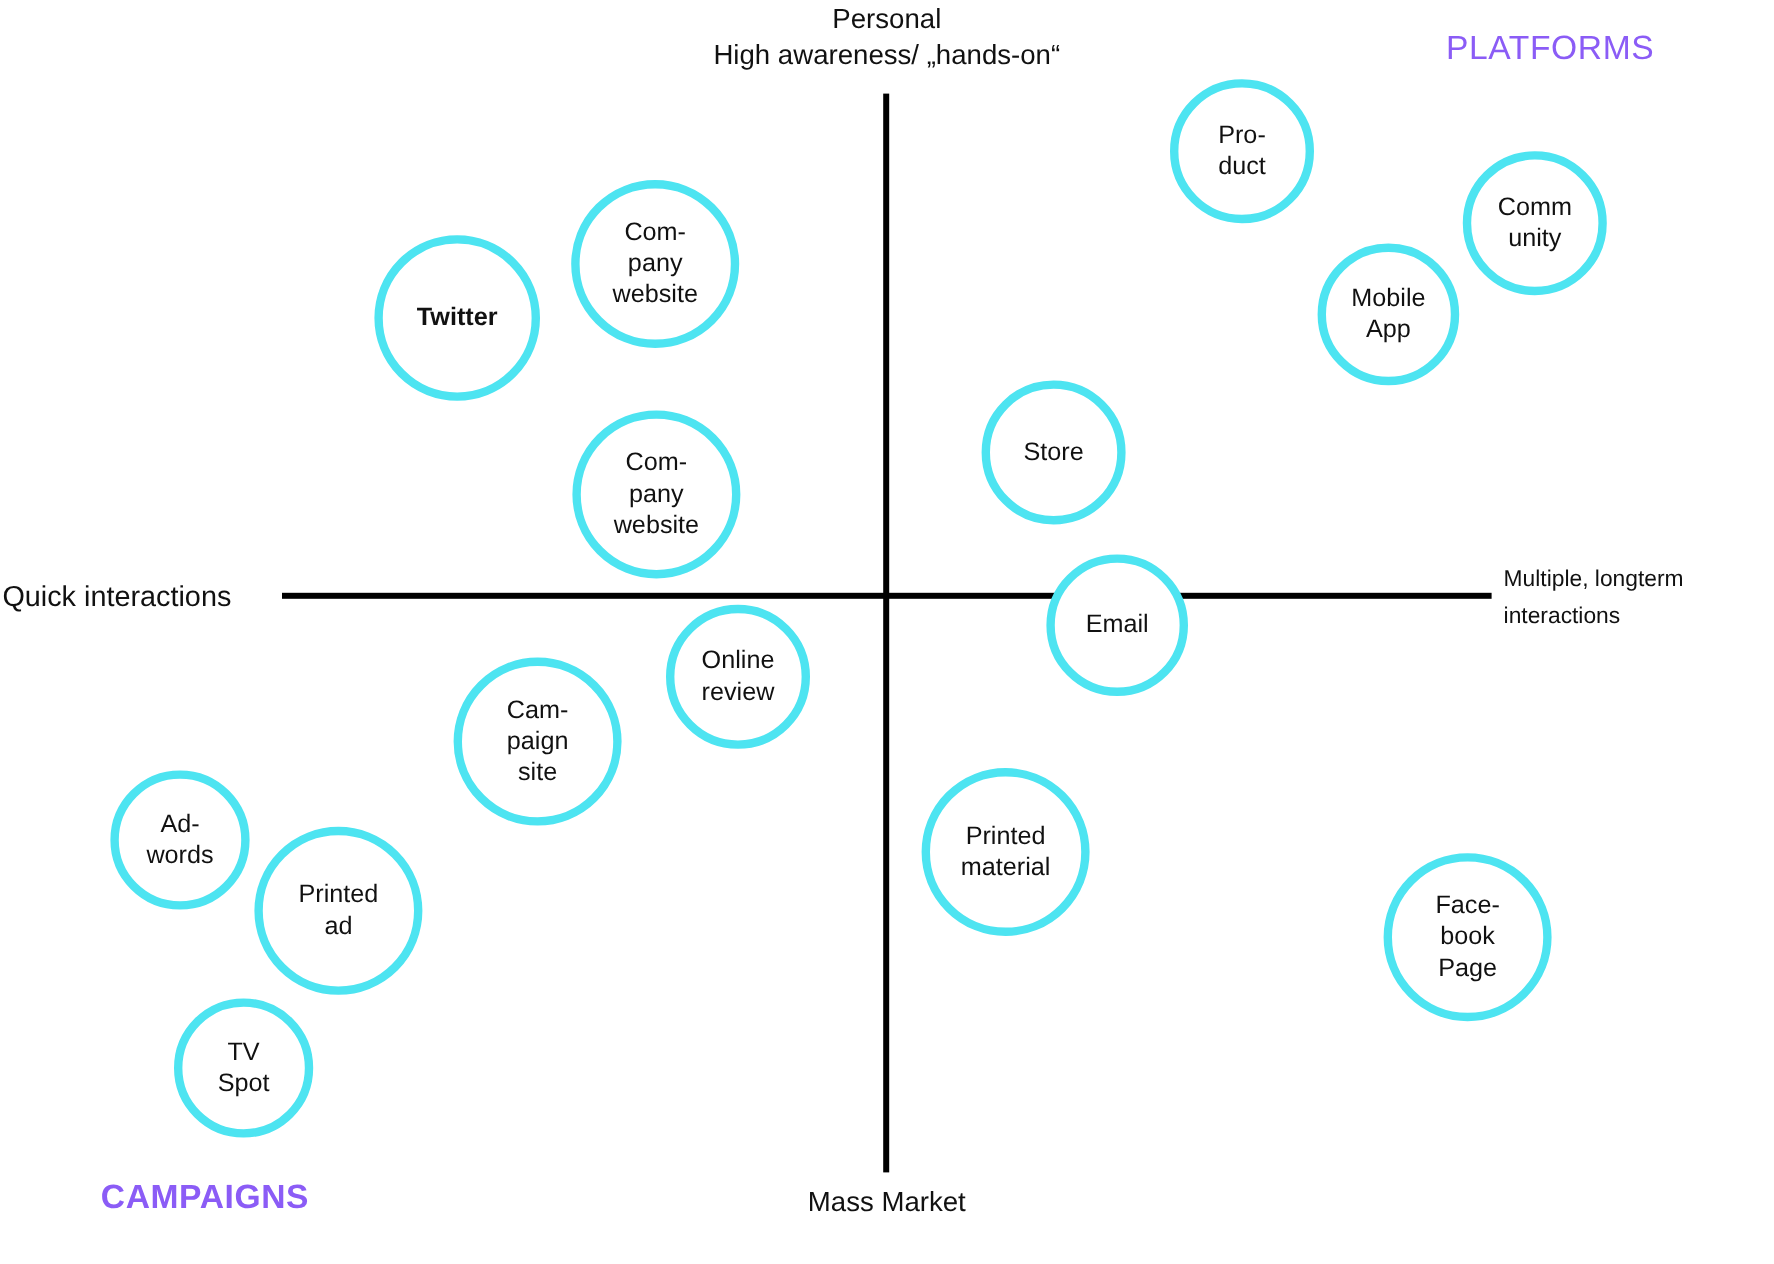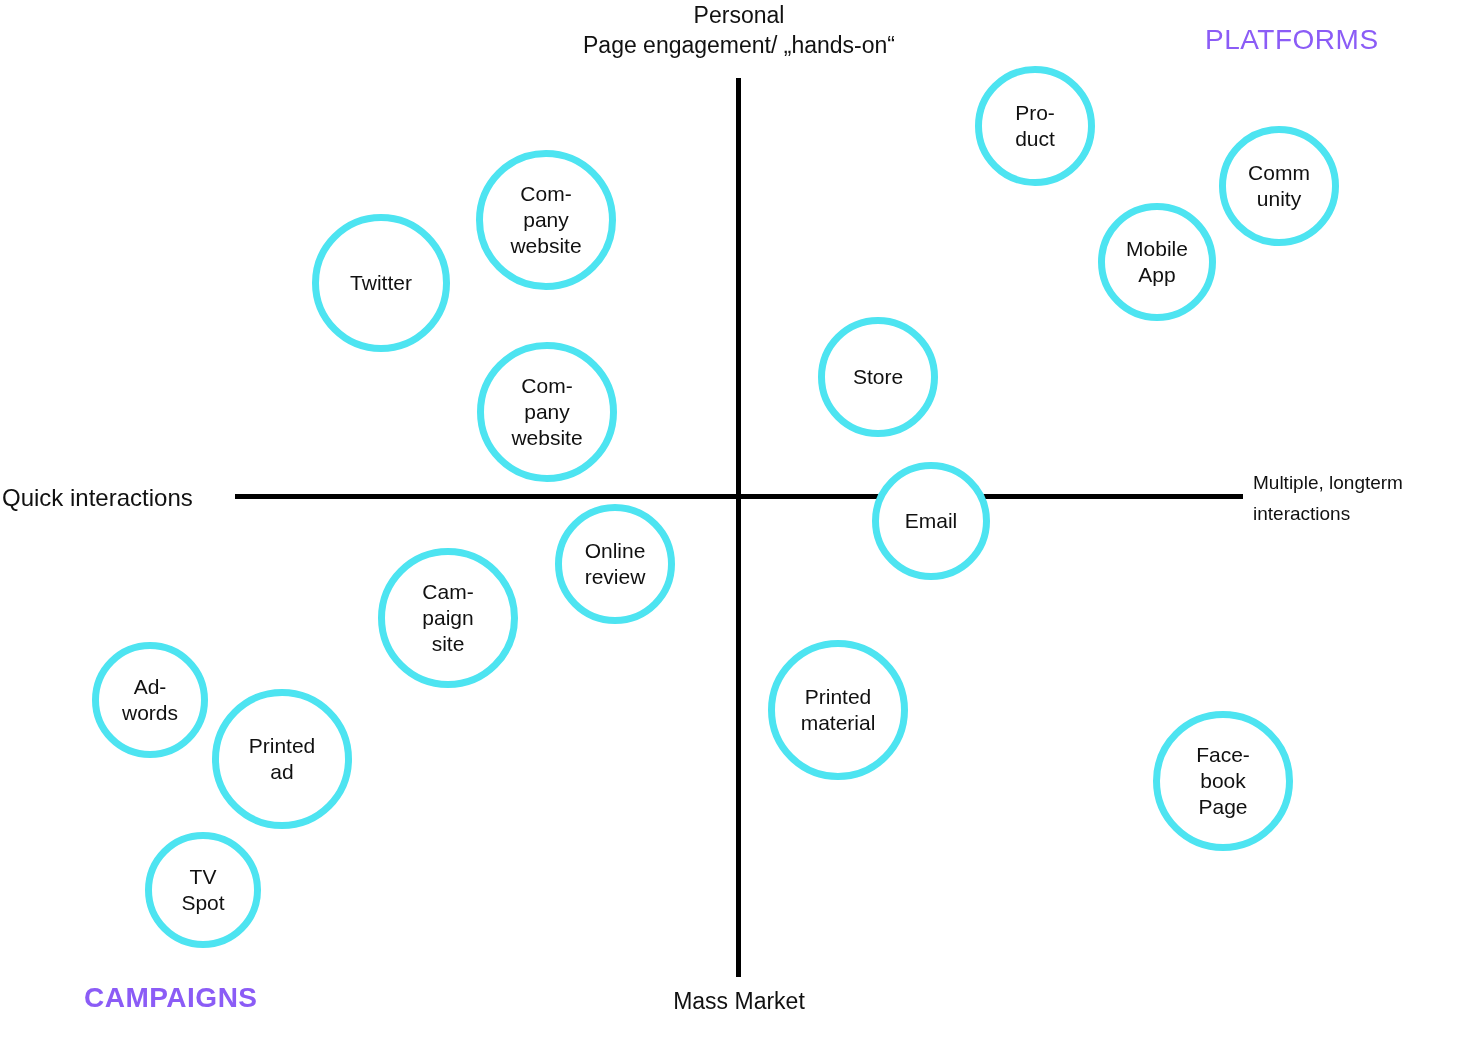--- a/index.html
+++ b/index.html
@@ -69,37 +69,37 @@
 </head>
 <body>
 
 <div id="stage">
 
   <div id="v-axis" class="axis-line"></div>
   <div id="h-axis" class="axis-line"></div>
 
   <div id="top-label" class="axis-label">
     <span class="l1">Personal</span>
-    <span class="l2">Page engagement/ „hands-on“</span>
+    <span class="l2">High awareness/ „hands-on“</span>
   </div>
 
   <div id="bottom-label" class="axis-label">
     <span class="l1">Mass Market</span>
   </div>
 
   <div id="left-label" class="axis-label">Quick interactions</div>
 
   <div id="right-label" class="axis-label">Multiple, longterm interactions</div>
 
   <div id="platforms-label" class="quadrant-label">PLATFORMS</div>
 
   <div id="campaigns-label" class="quadrant-label">CAMPAIGNS</div>
 
   <div id="bubble-layer">
-      <div class="bubble" style="left: 312px; top: 214px; width: 138px; height: 138px; border-color: rgb(77, 228, 241);">
+      <div class="bubble" style="left: 312px; top: 196px; width: 138px; height: 138px; border-color: rgb(77, 228, 241); font-weight: bold;">
         <div class="bubble-label">Twitter</div>
       </div>
       <div class="bubble" style="left: 476px; top: 150px; width: 140px; height: 140px; border-color: rgb(77, 228, 241);">
         <div class="bubble-label">Com-<br>pany<br>website</div>
       </div>
       <div class="bubble" style="left: 477px; top: 342px; width: 140px; height: 140px; border-color: rgb(77, 228, 241);">
         <div class="bubble-label">Com-<br>pany<br>website</div>
       </div>
       <div class="bubble" style="left: 818px; top: 317px; width: 120px; height: 120px; border-color: rgb(77, 228, 241);">
         <div class="bubble-label">Store</div>

